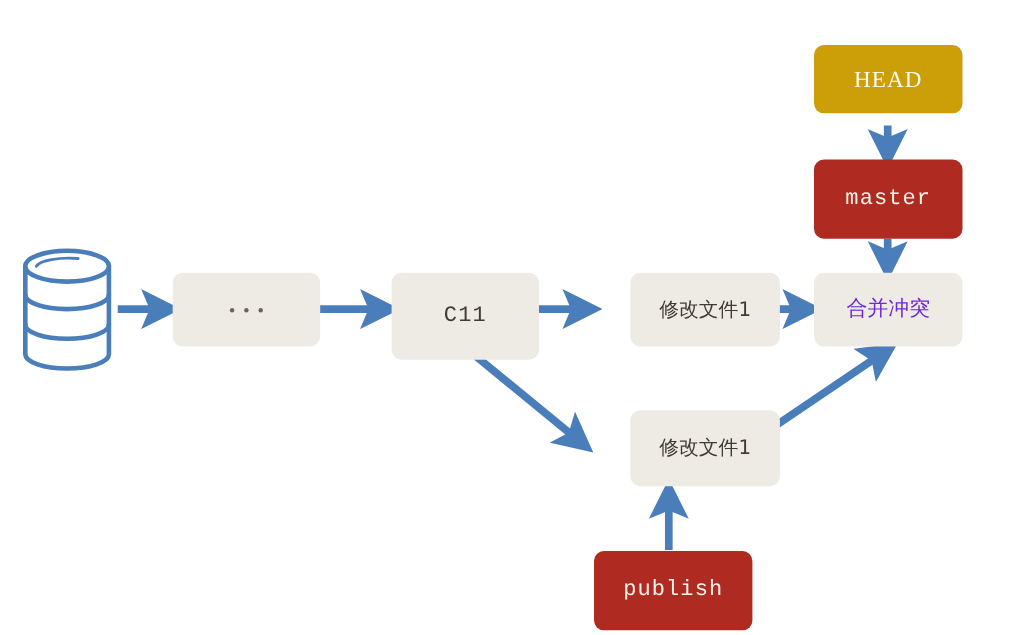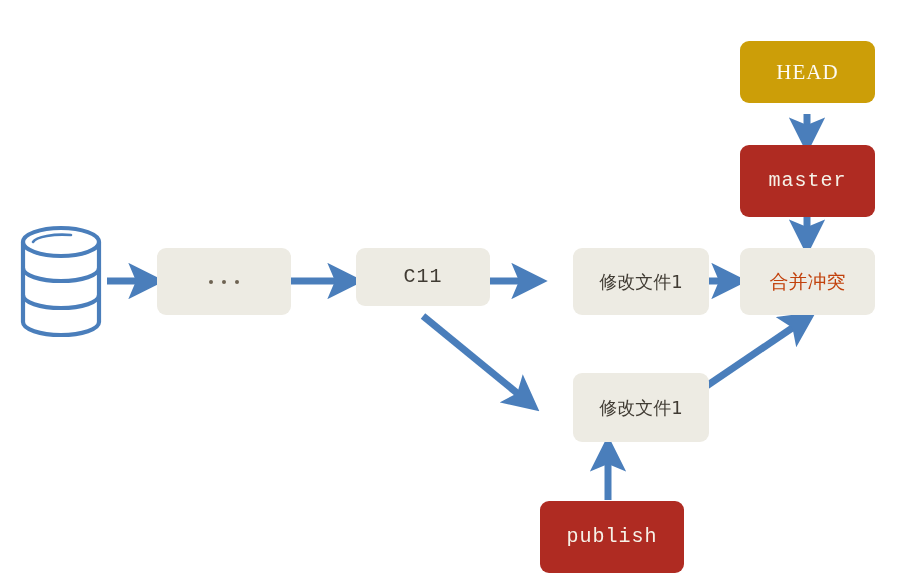--- a/index.html
+++ b/index.html
@@ -48,22 +48,22 @@
     font-size: 20px;
     letter-spacing: 1px;
   }
   .node-plain.cjk {
     font-family: "DejaVu Sans", "Liberation Sans", sans-serif;
     font-size: 18px;
     margin-left: 33px;
   }
   .node-conflict {
     background: #edebe3;
-    color: #c2410c;
-    font-family: Liberation Serif, serif;
+    color: #6d28d9;
+    font-family: Liberation Mono, monospace;
     font-size: 19px;
   }
   .node-head {
     background: #cc9e08;
     color: #fdfbf4;
     font-family: "Liberation Serif", "DejaVu Serif", serif;
     font-size: 21px;
     letter-spacing: 1px;
   }
   .node-branch {
@@ -130,21 +130,21 @@
   </svg>
 
   <div class="node node-plain" style="left:157px; top:248px; width:134px; height:67px;">
     <span class="ellipsis-dots">
         <i></i>
         <i></i>
         <i></i>
       </span>
   </div>
 
-  <div class="node node-plain mono" style="left:356px; top:248px; width:134px; height:58px;">C11</div>
+  <div class="node node-plain mono" style="left:356px; top:248px; width:134px; height:79px;">C11</div>
 
   <div class="node node-plain cjk" style="left:540px; top:248px; width:136px; height:67px;">修改文件1</div>
 
   <div class="node node-conflict" style="left:740px; top:248px; width:135px; height:67px;">合并冲突</div>
 
   <div class="node node-plain cjk" style="left:540px; top:373px; width:136px; height:69px;">修改文件1</div>
 
   <div class="node node-head" style="left:740px; top:41px; width:135px; height:62px;text-align:center;">HEAD</div>
 
   <div class="node node-branch" style="left:740px; top:145px; width:135px; height:72px;">master</div>

